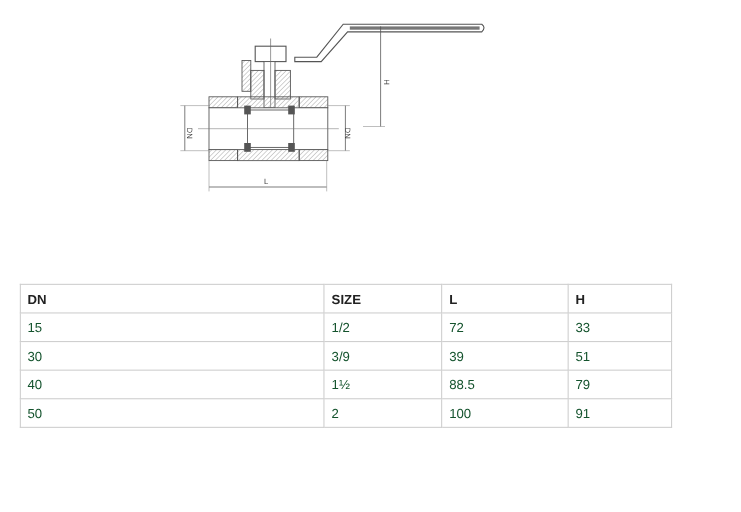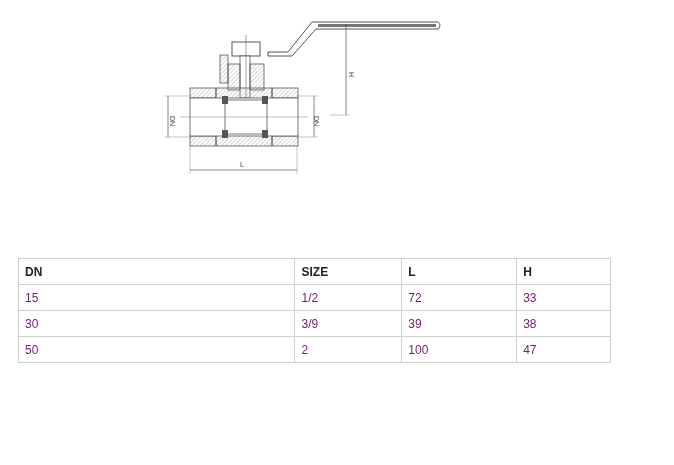--- a/index.html
+++ b/index.html
@@ -2,21 +2,21 @@
 <html><head>
   <meta charset="utf-8">
   <style>
     html, body { margin: 0; padding: 0; background: #ffffff; }
     body { width: 674px; height: 465px; position: relative; overflow: hidden; font-family: "Liberation Sans", sans-serif; color: #333; }
     .drawing { position: absolute; left: 150px; top: 0; width: 300px; height: 200px; }
     .drawing svg { width: 300px; height: 200px; display: block; }
     table.spec { position: absolute; left: 18px; top: 258px; width: 593px; border-collapse: collapse; font-size: 12px; }
     table.spec th, table.spec td { border: 1px solid #cfcfcf; height: 25px; padding: 0 0 0 6px; text-align: left; vertical-align: middle; }
     table.spec th { font-weight: bold; color: #222; }
-    table.spec td { color: #701a75; }
+    table.spec td { color: #14532d; }
     col.c1 { width: 277px; }
     col.c2 { width: 107px; }
     col.c3 { width: 115px; }
     col.c4 { width: 94px; }
     .lbl { font-family: "Liberation Sans", sans-serif; font-size: 7px; fill: #444; }
   </style>
 </head>
 <body>
 
 <div class="drawing">
@@ -92,22 +92,28 @@
     <tr>
       <td>15</td>
       <td>1/2</td>
       <td>72</td>
       <td>33</td>
     </tr>
     <tr>
       <td>30</td>
       <td>3/9</td>
       <td>39</td>
-      <td>38</td>
+      <td>51</td>
+    </tr>
+    <tr>
+      <td>40</td>
+      <td>1½</td>
+      <td>88.5</td>
+      <td>79</td>
     </tr>
     <tr>
       <td>50</td>
       <td>2</td>
       <td>100</td>
-      <td>47</td>
+      <td>91</td>
     </tr>
   </tbody>
 </table>
 
 </body></html>

